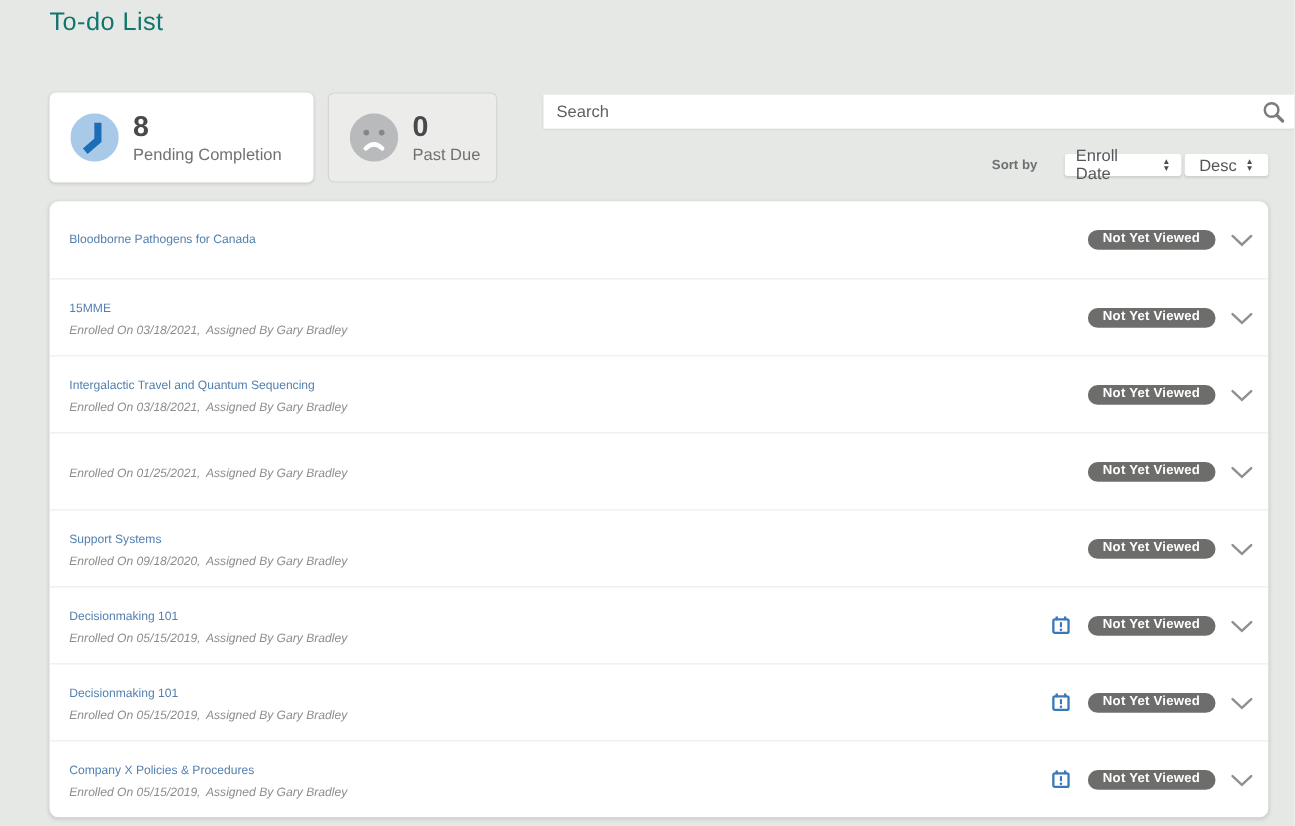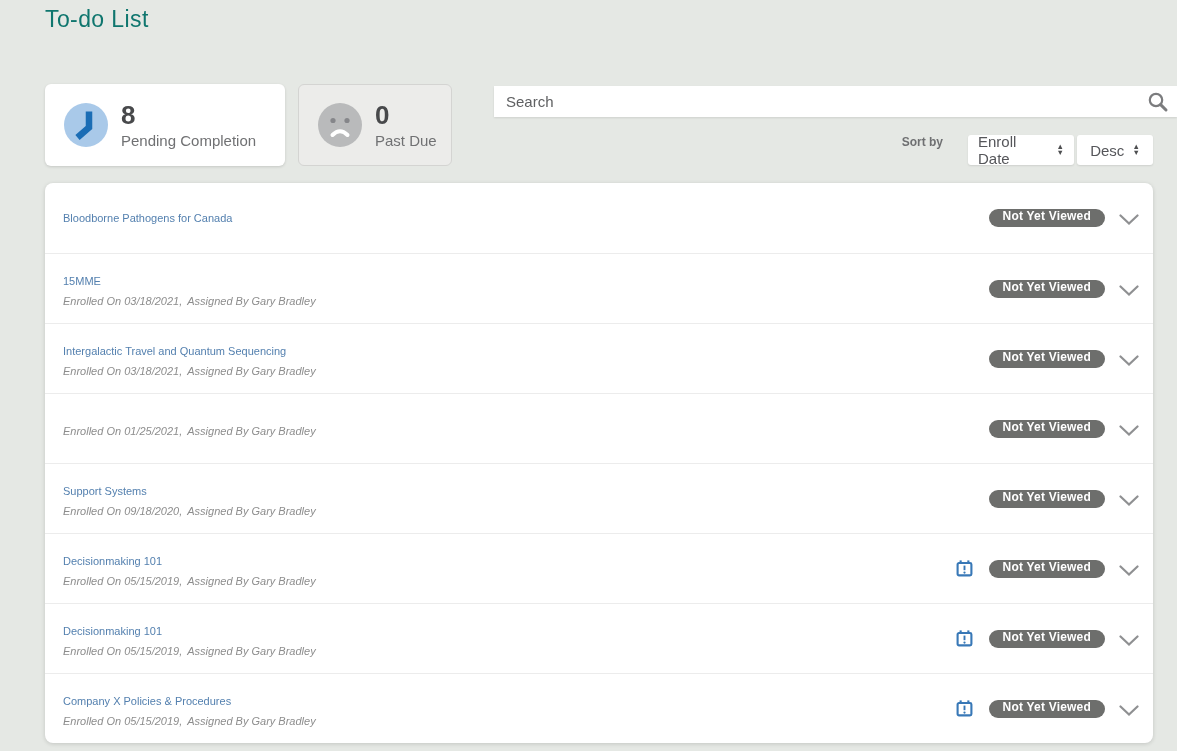--- a/index.html
+++ b/index.html
@@ -22,23 +22,23 @@
   
   .searchbar { position:absolute; left:470px; top:86px; width:683px; height:31px; background:#ffffff;
                box-shadow:0 1px 2px rgba(0,0,0,.10); display:flex; align-items:center;margin-left:24px; }
   .searchbar input { flex:1; border:none; outline:none; background:transparent; height:100%;
                      padding:0 10px 0 12px; font-size:15px; color:#5f6062;
                      font-family:"Liberation Sans", sans-serif; }
   .searchbar input::placeholder { color:#5f6062; opacity:1; }
   .search-icon { width:22px; height:22px; margin-right:8px; cursor:pointer; flex:0 0 22px; }
 
   
-  .sortrow { position:absolute; top:135px; right:24px; height:30px; display:flex; }
+  .sortrow { position:absolute; top:135px; right:24px; height:30px; display:flex; align-items:center; }
   .sortby { font-size:12px; font-weight:bold; color:#6f7072; margin-right:25px; }
-  .select { height:30px; background:#fff; display:flex; align-items:center; justify-content:center;
+  .select { height:20px; background:#fff; display:flex; align-items:center; justify-content:center;
             box-shadow:0 1px 2px rgba(0,0,0,.10); border-radius:3px; cursor:pointer;
             font-size:15px; color:#55565a; padding:0 10px; }
   .select-field { width:106px; margin-right:3px; }
   .select-dir { width:76px; }
   .updown { display:inline-flex; flex-direction:column; margin-left:8px; font-size:7.5px;
             line-height:6px; color:#4d4e50; }
 
   
   .list { position:absolute; left:45px; top:183px; width:1108px; background:#ffffff;
           border-radius:8px; box-shadow:0 1px 4px rgba(0,0,0,.15); overflow:hidden; }

